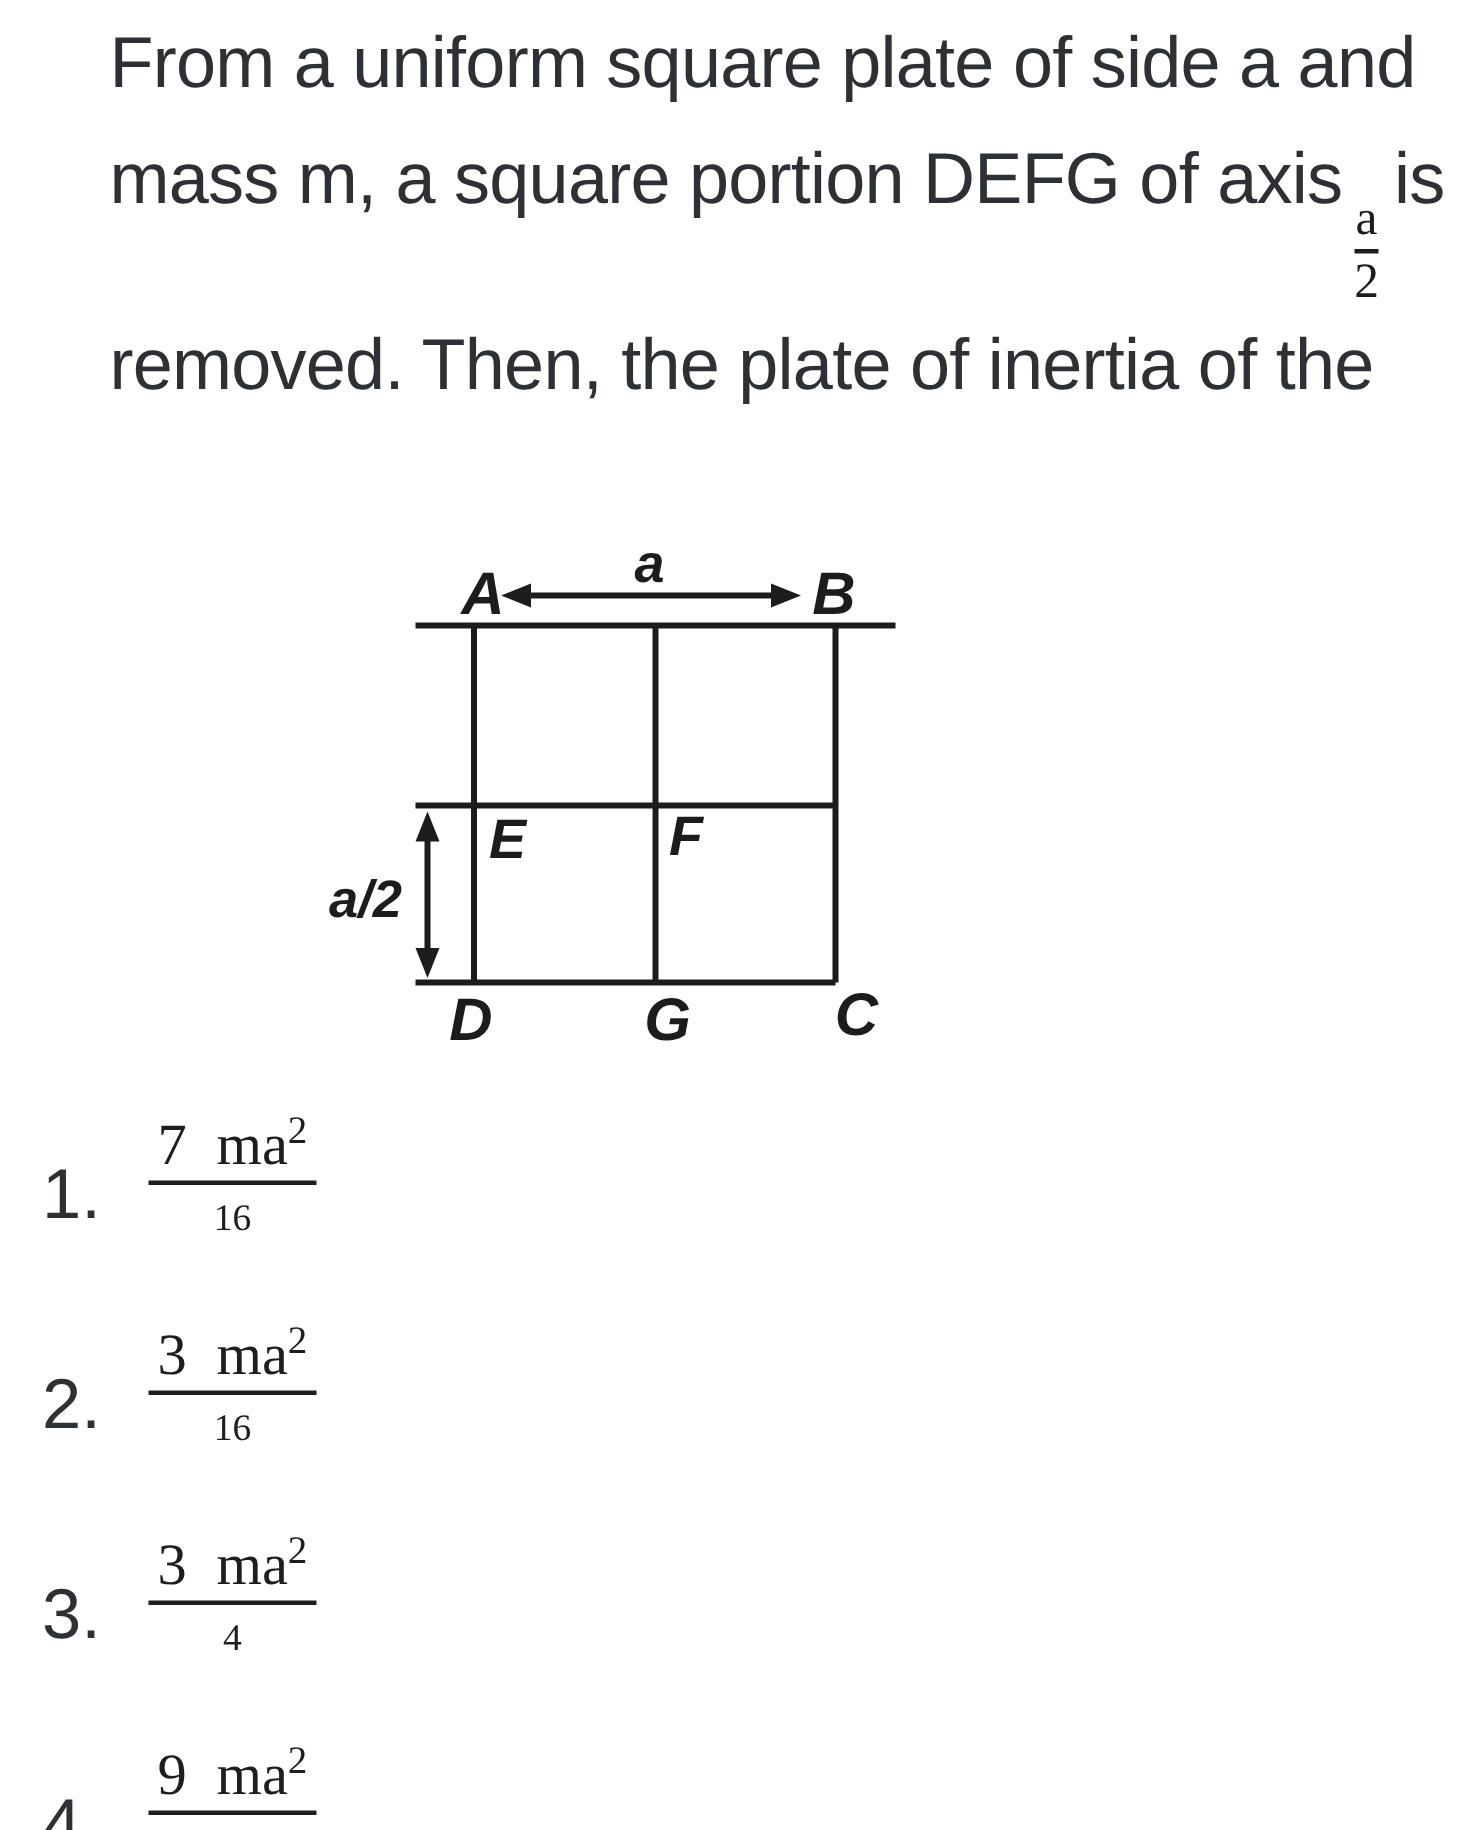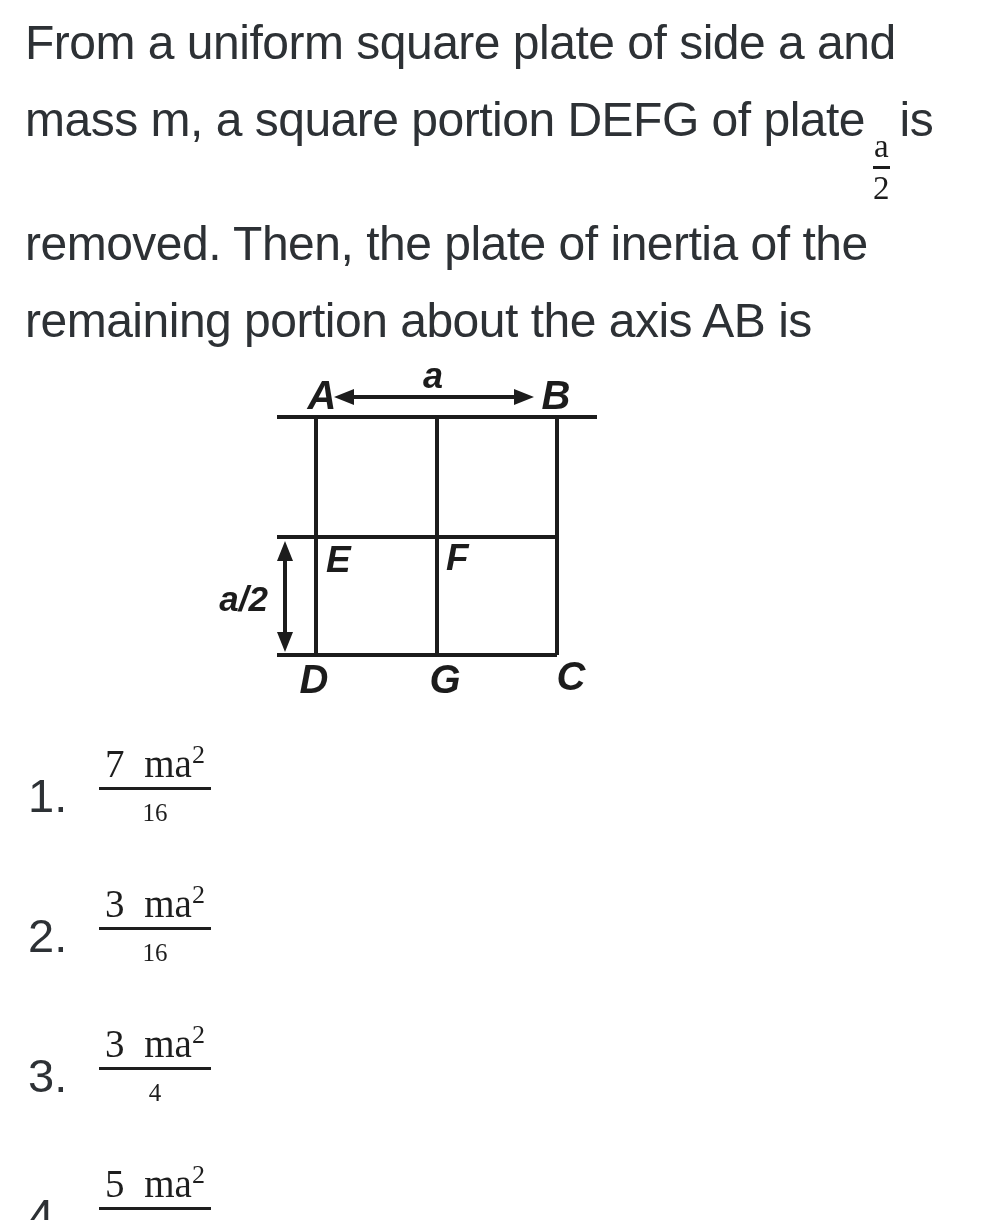--- a/index.html
+++ b/index.html
@@ -14,21 +14,21 @@
   
   .question{
     position:absolute;
     left:25px; top:4px;
     width:945px;
     font-size:48px;
     line-height:77px;
     letter-spacing:-0.5px;
     color:#2d3135;
   }
-  .qline{white-space:nowrap;}
+  .qline{white-space:nowrap;margin-left:48px;}
   .ifrac{
     display:inline-flex;
     flex-direction:column;
     align-items:center;
     vertical-align:-21px;
     margin:0 10px 0 8px;
     font-family:"Liberation Serif", serif;
     font-size:33px;
     line-height:1.0;
     letter-spacing:0;
@@ -99,28 +99,27 @@
     font-size:25px;
     line-height:42px;
   }
 </style>
 </head>
 <body>
 
 <div class="question">
   <div class="qline">From a uniform square plate of side a and</div>
   <div class="qline">
-    <span>mass m, a square portion DEFG of plate</span><span class="ifrac">
+    <span>mass m, a square portion DEFG of axis</span><span class="ifrac">
         <span class="ifrac-num">a</span>
         <span class="ifrac-bar"></span>
         <span class="ifrac-den">2</span>
       </span><span>is</span>
   </div>
   <div class="qline">removed. Then, the plate of inertia of the</div>
-  <div class="qline">remaining portion about the axis AB is</div>
 </div>
 
 <div class="diagram">
   <svg width="420" height="360" viewBox="210 350 420 360">
 
     <line x1="277" y1="417" x2="597" y2="417" stroke="#1c1c1c" stroke-width="4"></line>
 
     <line x1="316" y1="417" x2="316" y2="655" stroke="#1c1c1c" stroke-width="4"></line>
     <line x1="437" y1="417" x2="437" y2="655" stroke="#1c1c1c" stroke-width="4"></line>
     <line x1="557" y1="417" x2="557" y2="655" stroke="#1c1c1c" stroke-width="4"></line>
@@ -178,19 +177,19 @@
     <div class="opt-frac">
       <div class="opt-nume"><span>3 ma</span><span class="opt-sup">2</span></div>
       <div class="opt-bar"></div>
       <div class="opt-deno">4</div>
     </div>
   </div>
 
   <div class="opt-row">
     <div class="opt-num">4.</div>
     <div class="opt-frac">
-      <div class="opt-nume"><span>5 ma</span><span class="opt-sup">2</span></div>
+      <div class="opt-nume"><span>9 ma</span><span class="opt-sup">2</span></div>
       <div class="opt-bar"></div>
       <div class="opt-deno">16</div>
     </div>
   </div>
 
 </div>
 
 </body></html>

